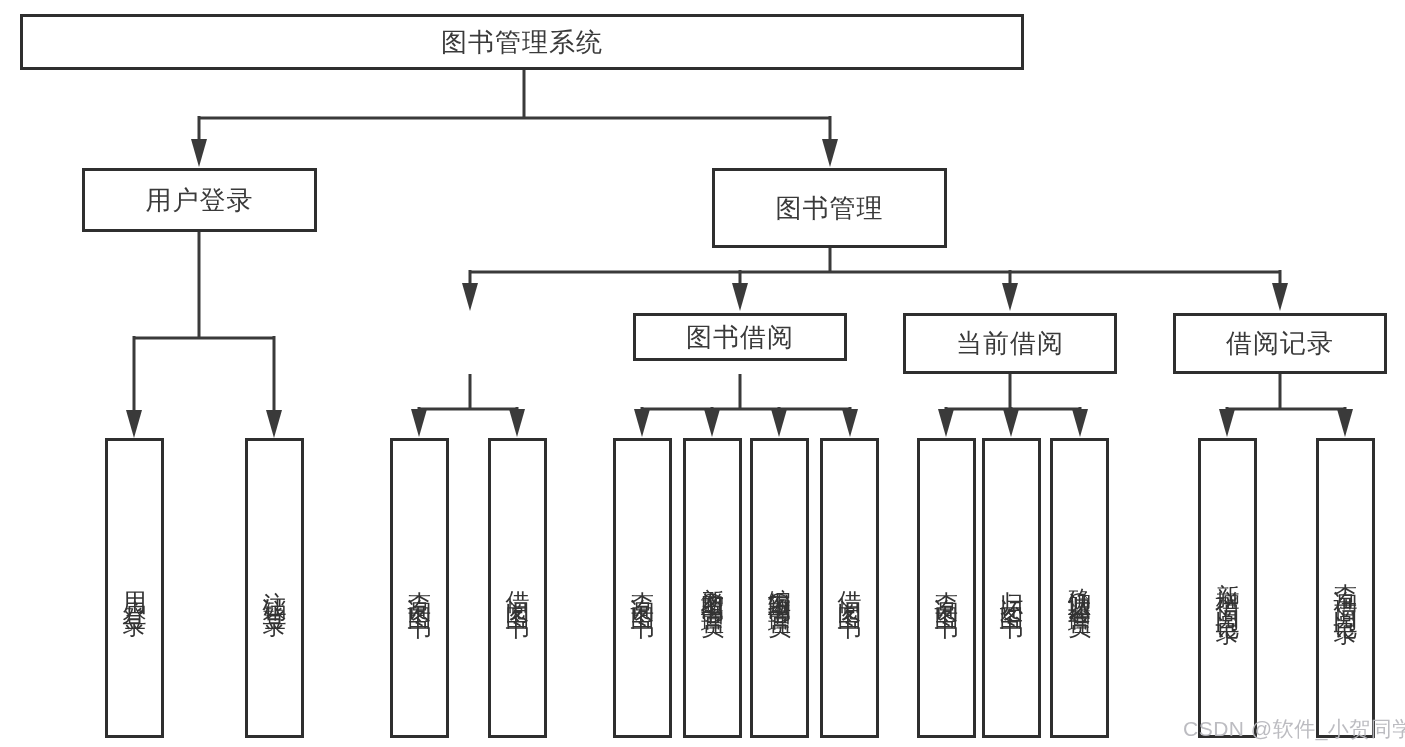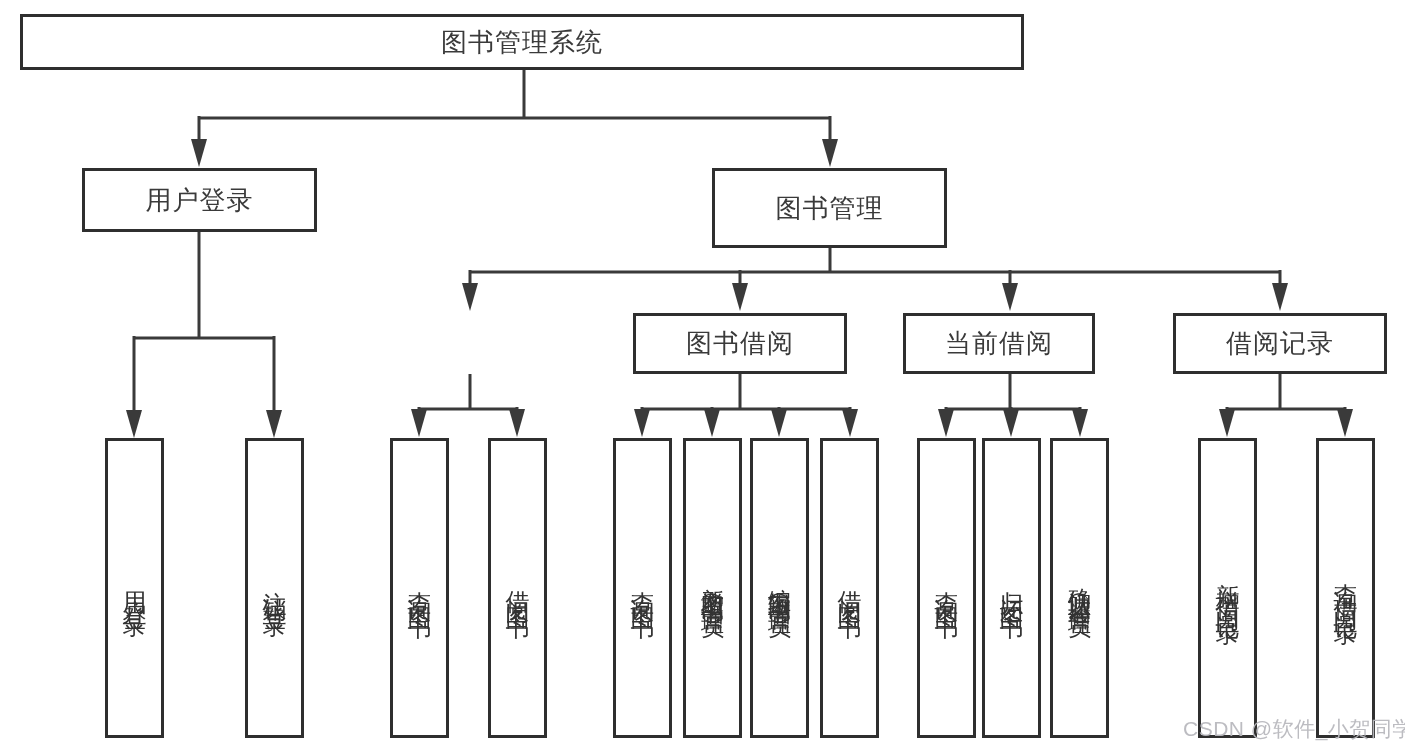--- a/index.html
+++ b/index.html
@@ -96,24 +96,24 @@
     <span>图书管理系统</span>
   </div>
 
   <div class="node hbox" style="left:82px; top:168px; width:235px; height:64px;">
     <span>用户登录</span>
   </div>
   <div class="node hbox" style="left:712px; top:168px; width:235px; height:80px;">
     <span>图书管理</span>
   </div>
 
-  <div class="node hbox" style="left:633px; top:313px; width:214px; height:61px;">
+  <div class="node hbox" style="left:633px; top:313px; width:214px; height:48px;">
     <span>图书借阅</span>
   </div>
-  <div class="node hbox" style="left:903px; top:313px; width:192px; height:61px;">
+  <div class="node hbox" style="left:903px; top:313px; width:214px; height:61px;">
     <span>当前借阅</span>
   </div>
   <div class="node hbox" style="left:1173px; top:313px; width:214px; height:61px;">
     <span>借阅记录</span>
   </div>
 
   <div class="node" style="left:105px; top:438px; width:59px; height:300px;">
     <span class="vtext">用户登录</span>
   </div>
   <div class="node" style="left:245px; top:438px; width:59px; height:300px;">

